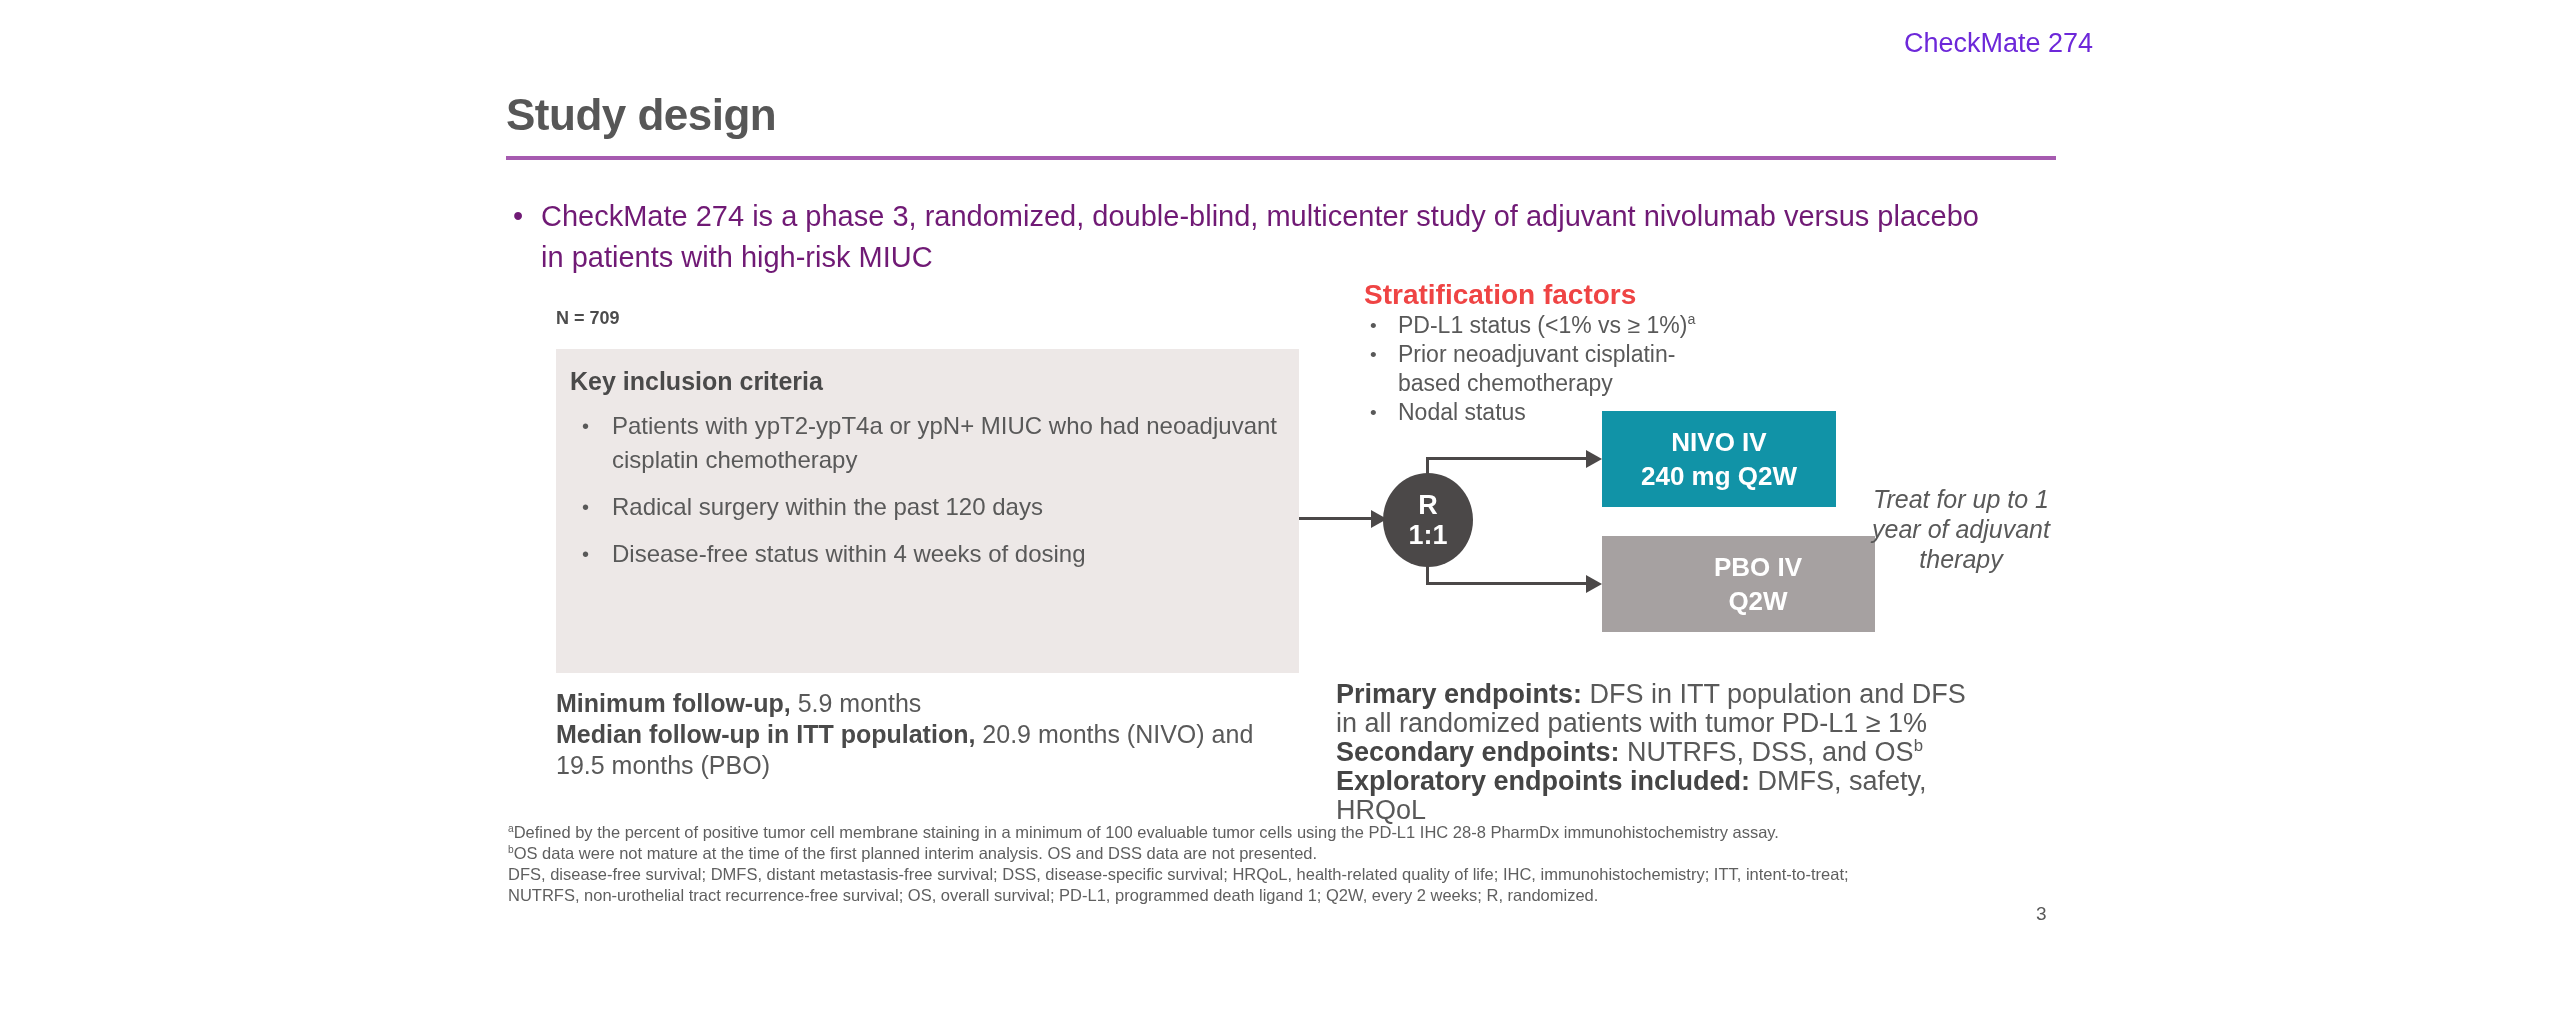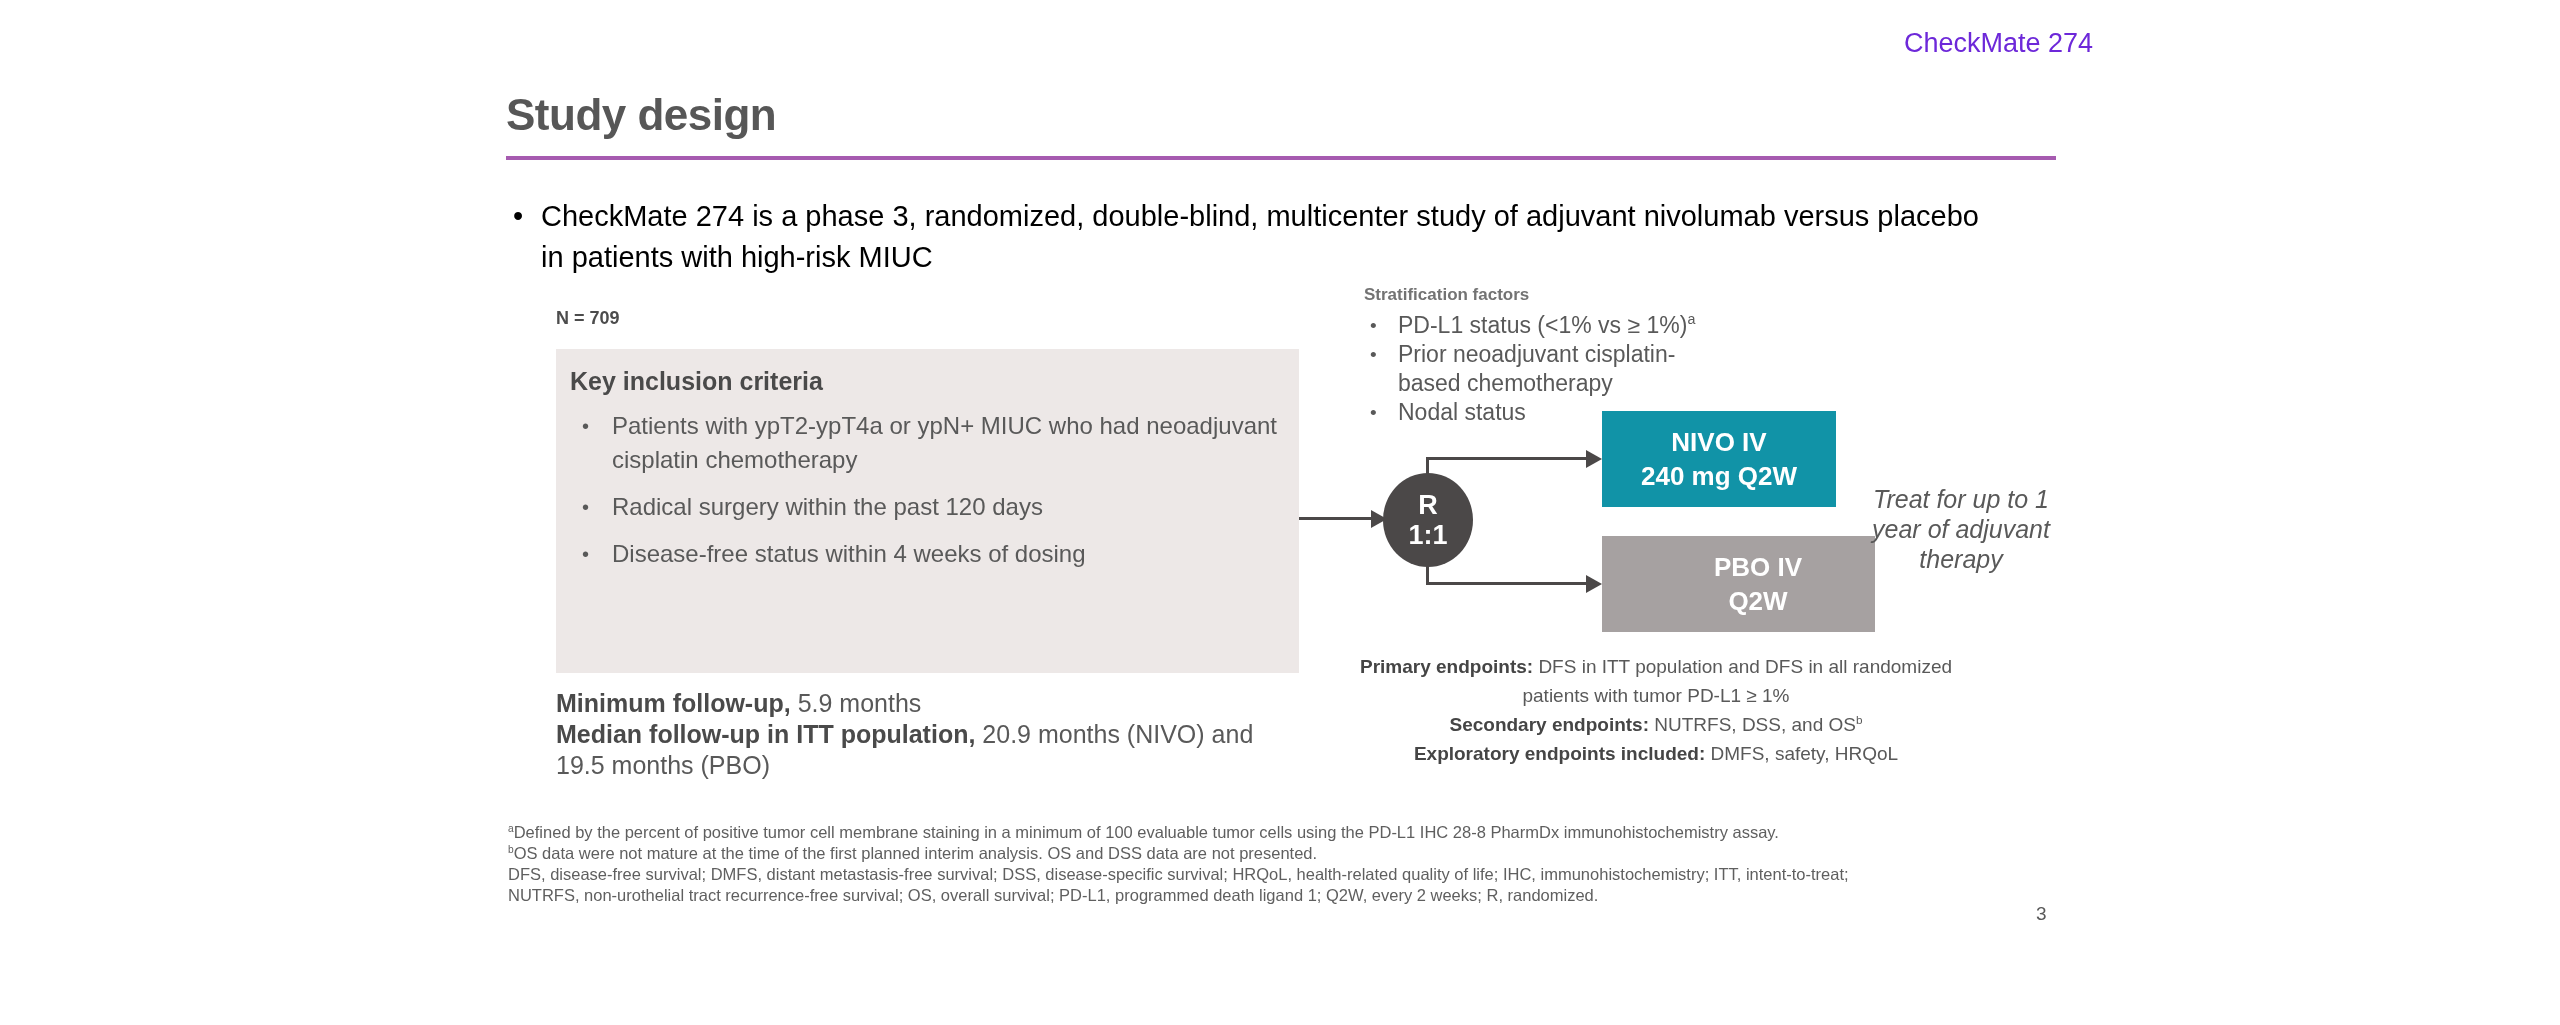--- a/index.html
+++ b/index.html
@@ -9,55 +9,55 @@
   }
   .abs{position:absolute;}
   sup{font-size:0.62em;vertical-align:super;line-height:0;}
 
   
   .program-label{top:28px;right:467px;font-size:27px;color:#6d28d9;}
   .slide-title{left:506px;top:90px;font-size:44px;font-weight:600;color:#575757;letter-spacing:-0.5px;}
   .title-underline{left:506px;top:156px;width:1550px;height:4px;background:#a65bb0;}
 
   
-  .intro{left:511px;top:196px;width:1460px;font-size:29px;line-height:41px;color:#000000;padding-left:30px;}
+  .intro{left:511px;top:196px;width:1460px;font-size:29px;line-height:41px;color:#701a75;padding-left:30px;}
   .intro::before{content:"\2022";position:absolute;left:2px;top:0;}
 
   .enrollment{left:556px;top:308px;font-size:18px;font-weight:bold;color:#4c4c4c;}
 
   
   .inclusion-box{left:556px;top:349px;width:743px;height:324px;background:#ede8e7;box-sizing:border-box;padding:16px 20px 0 14px;}
   .inclusion-header{font-size:25px;font-weight:bold;color:#4a4a4a;margin:2px 0 8px 0;}
   .incl-bullet{position:relative;font-size:24px;line-height:34px;color:#595959;padding-left:42px;margin-top:13px;}
   .incl-bullet::before{content:"\2022";position:absolute;left:12px;top:0;font-size:20px;}
 
   
   .followup{left:556px;top:688px;width:700px;font-size:25px;line-height:31px;color:#595959;}
   .followup b{color:#4a4a4a;}
 
   
   .strat{left:1364px;top:280px;width:345px;font-size:23px;line-height:29px;color:#595959;}
-  .strat-header{font-weight:bold;color:#737373;font-size:17px;margin-bottom:2px;}
+  .strat-header{font-weight:bold;color:#ef4444;font-size:28px;margin-bottom:2px;}
   .strat-bullet{position:relative;padding-left:34px;}
   .strat-bullet::before{content:"\2022";position:absolute;left:6px;top:0;font-size:19px;}
 
   
   .hline{height:3px;background:#4b4848;}
   .vline{width:3px;background:#4b4848;}
   .arrowhead{width:0;height:0;border-top:9px solid transparent;border-bottom:9px solid transparent;border-left:16px solid #4b4848;}
   .rand-circle{left:1383px;top:473px;width:90px;height:94px;border-radius:50%;background:#4b4848;color:#fff;
     display:flex;flex-direction:column;align-items:center;justify-content:center;font-weight:bold;font-size:27px;line-height:30px;}
   .arm{width:234px;height:96px;color:#ffffff;font-weight:bold;font-size:26px;line-height:34px;
     display:flex;flex-direction:column;align-items:center;justify-content:center;text-align:center;}
   .arm-nivo{left:1602px;top:411px;background:#1193a7;}
   .arm-pbo{left:1602px;top:536px;background:#a6a1a1;padding-left:39px;}
   .treat-note{left:1848px;top:484px;width:226px;font-size:25px;font-style:italic;text-align:center;line-height:30px;color:#595959;}
 
   
-  .endpoints{left:1336px;top:652px;width:640px;font-size:19px;line-height:29px;color:#595959;text-align:center;}
+  .endpoints{left:1336px;top:680px;width:640px;font-size:27px;line-height:29px;color:#595959;}
   .endpoints b{color:#454545;}
 
   
   .footnotes{left:508px;top:822px;font-size:16.5px;line-height:21px;color:#5f5f5f;white-space:nowrap;}
   .page-number{left:2036px;top:903px;font-size:19px;color:#595959;}
 </style>
 </head>
 <body>
 
 <div id="slide">

